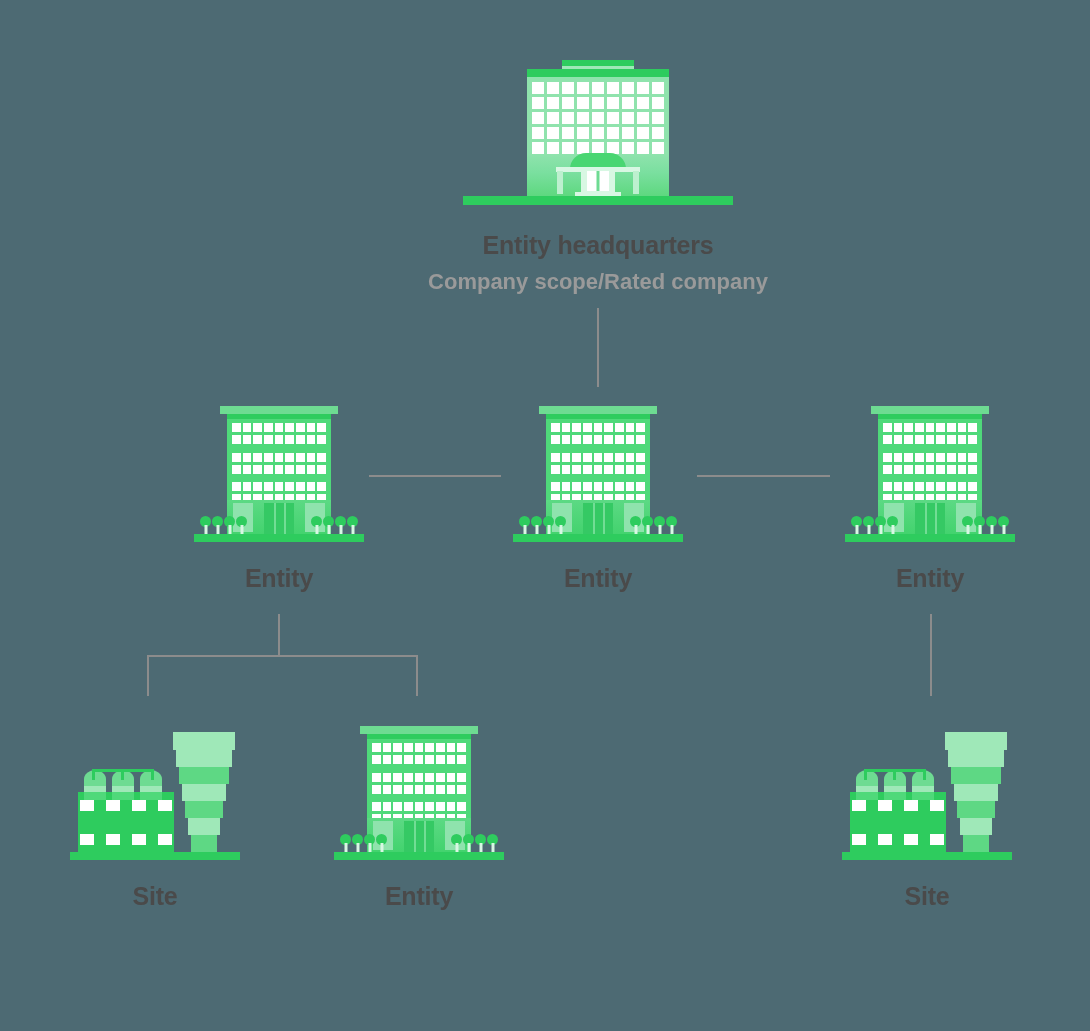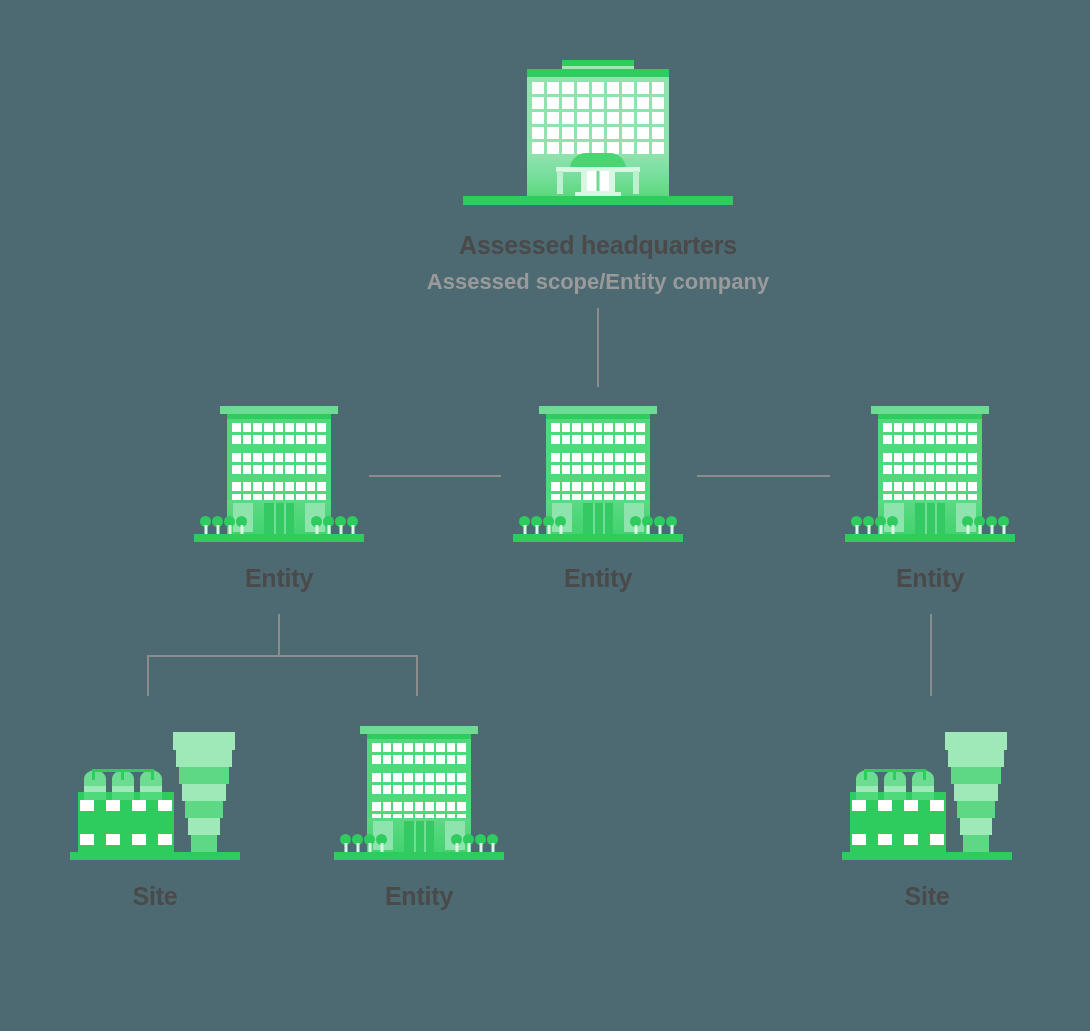--- a/index.html
+++ b/index.html
@@ -303,22 +303,22 @@
           <div class="hq-canopy"></div>
           <div class="hq-col l"></div>
           <div class="hq-col r"></div>
           <div class="hq-doorframe"></div>
           <div class="hq-door"></div>
           <div class="hq-step"></div>
         </div>
       </div>
       <div class="hq-ground"></div>
     </div>
-    <div class="label-main">Assessed headquarters</div>
-    <div class="label-sub">Assessed scope/Entity company</div>
+    <div class="label-main">Entity headquarters</div>
+    <div class="label-sub">Company scope/Rated company</div>
   </div>
 
   <div class="node node-entity" style="left:194px; top:406px; width:170px;">
     <div class="node-art ent entity-art" style="width:170px; height:136px;">
         <div class="ent-roof" style="width:118px;height:8px;top:0;"></div>
         <div class="ent-roof2" style="width:104px;height:5px;top:8px;"></div>
         <div class="ent-body" style="width:104px;top:13px;height:88px;">
           <div style="padding:4px 5px;">
             <div class="ent-band" style="margin-bottom:3px">
               <i style="height:9px"></i>

